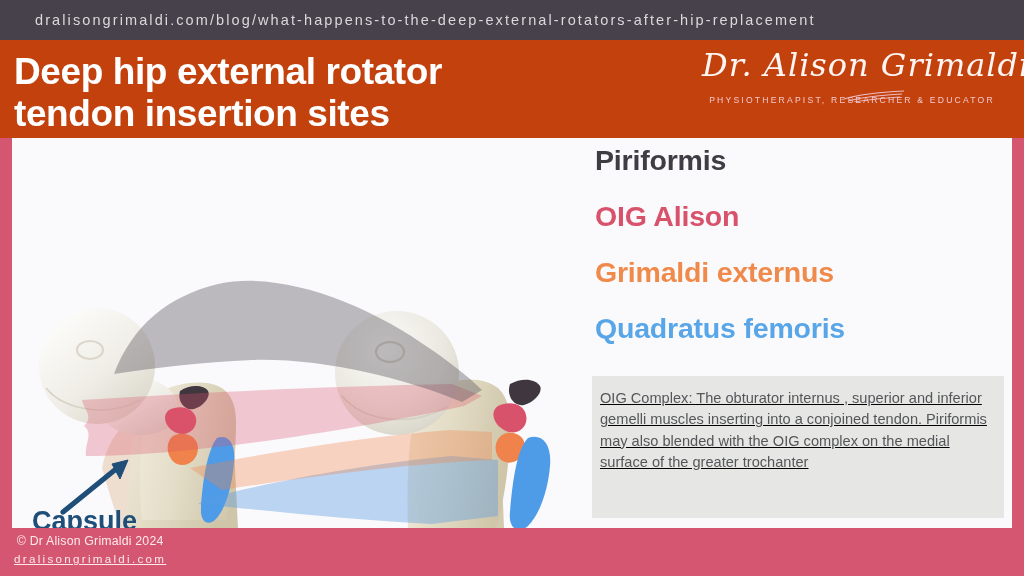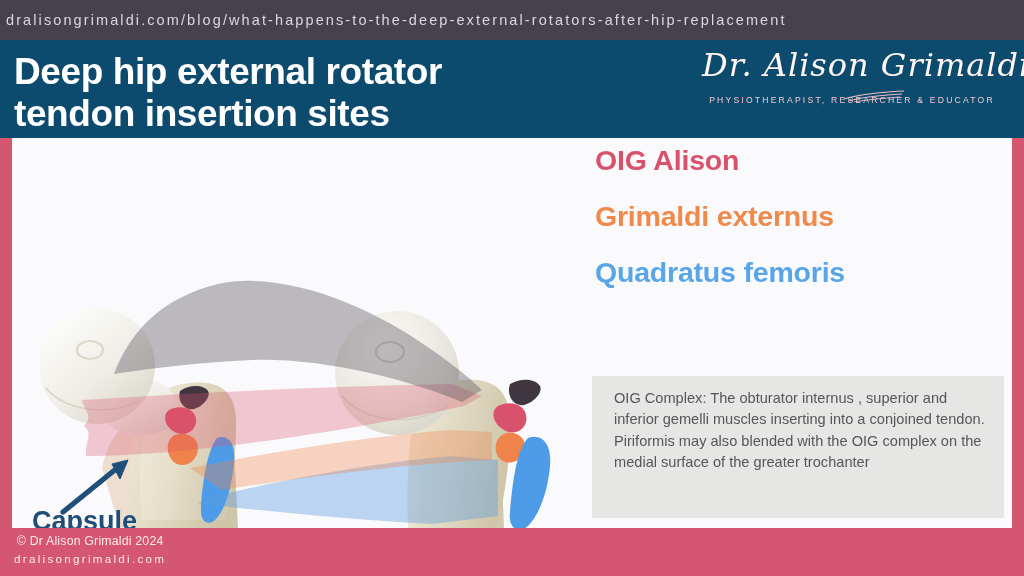--- a/index.html
+++ b/index.html
@@ -19,30 +19,30 @@
   .urlbar {
     position: absolute; left: 0; top: 0;
     width: 1024px; height: 40px;
     background: #46414A;
     display: flex; align-items: center;
   }
   .urlbar .url {
     color: #DCD8DC;
     font-size: 14.5px;
     letter-spacing: 2.1px;
-    padding-left: 6px;
+    padding-left: 35px;
     white-space: nowrap;
     font-family: "Liberation Sans", sans-serif;
   }
 
   
   .header {
     position: absolute; left: 0; top: 40px;
     width: 1024px; height: 98px;
-    background: #0c4a6e;
+    background: #c2410c;
   }
   .header .title {
     position: absolute; left: 14px; top: 11px;
     color: #FFFFFF;
     font-size: 37px;
     font-weight: bold;
     line-height: 1.13;
     letter-spacing: -0.4px;
     white-space: pre-line;
   }
@@ -102,21 +102,22 @@
   .legend .item.m0 { color: #403C44; }
   .legend .item.m1 { color: #D9526B; }
   .legend .item.m2 { color: #F08A4B; }
   .legend .item.m3 { color: #58A6E8; }
 
   
   .infobox {
     position: absolute; left: 580px; top: 238px;
     width: 412px; height: 142px;
     background: #E6E7E4;
-    padding: 12px 17px 10px 22px;
+    padding: 12px 17px 10px 8px;
+    text-decoration: underline;
   }
   .infobox p {
     color: #55565A;
     font-size: 14.6px;
     line-height: 1.46;
     text-align: justify;
     text-justify: inter-word;
   }
   .infobox p:last-child { text-align: left; }
 
@@ -129,20 +130,21 @@
     font-size: 12.3px;
     letter-spacing: 0.2px;
     white-space: nowrap;
   }
   .footer .line2 {
     color: #FBE9EC;
     font-size: 11.6px;
     letter-spacing: 2.3px;
     margin-top: 4px;
     white-space: nowrap;
+    text-decoration: underline;
   }
 </style>
 </head>
 <body>
 
 <div id="page">
 
   <div class="urlbar">
     <span class="url">dralisongrimaldi.com/blog/what-happens-to-the-deep-external-rotators-after-hip-replacement</span>
   </div>
@@ -245,20 +247,21 @@
           <path d="M498 246 C510 239 524 241 528 248 C531 254 523 264 512 267 C502 269 494 258 498 246 Z" fill="#3F3640"></path>
           <path d="M486 268 C498 262 512 266 514 277 C517 289 505 298 494 293 C482 288 477 274 486 268 Z" fill="#D9526B"></path>
           <path d="M492 296 C503 292 514 299 513 310 C512 321 500 328 491 323 C481 318 481 301 492 296 Z" fill="#F0834B"></path>
           <path d="M516 300 C530 295 540 306 538 328 C536 352 528 376 516 388
                    C506 397 496 390 498 374 C500 350 504 312 516 300 Z" fill="#4E9BE8"></path>
         </g>
       </svg>
     </div>
 
     <div class="legend">
+      <div class="item m0">Piriformis</div>
       <div class="item m1">OIG Alison</div>
       <div class="item m2">Grimaldi externus</div>
       <div class="item m3">Quadratus femoris</div>
     </div>
 
     <div class="infobox">
       <p>OIG Complex: The obturator internus , superior and inferior gemelli muscles inserting into a conjoined tendon. Piriformis may also blended with the OIG complex on the medial surface of the greater trochanter</p>
     </div>
 
   </div>

